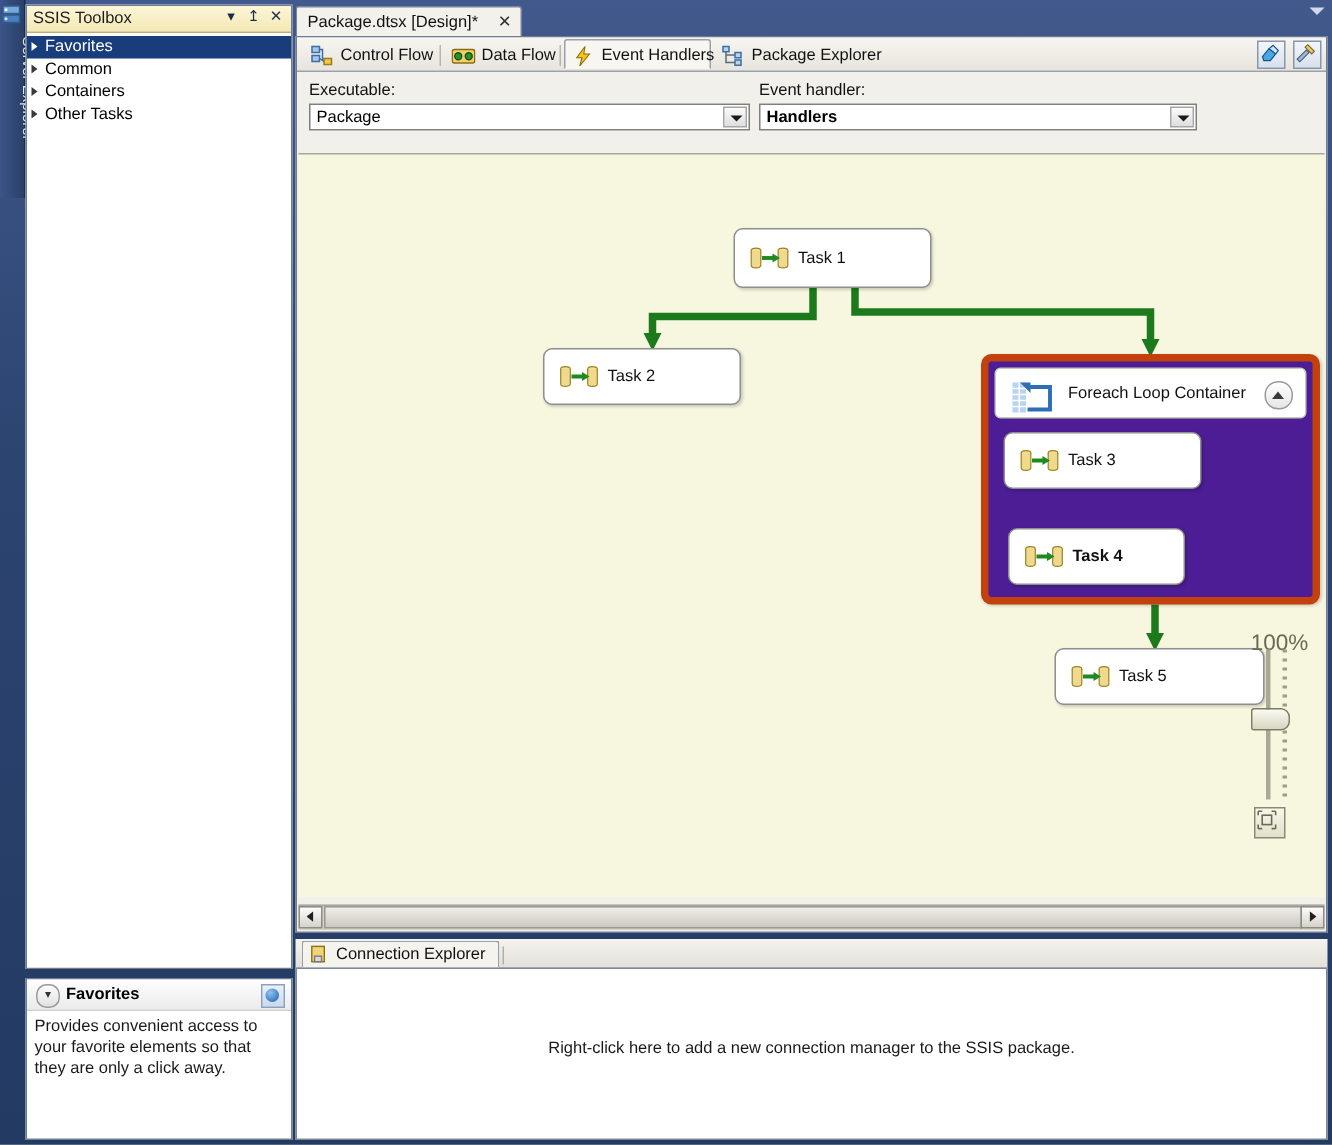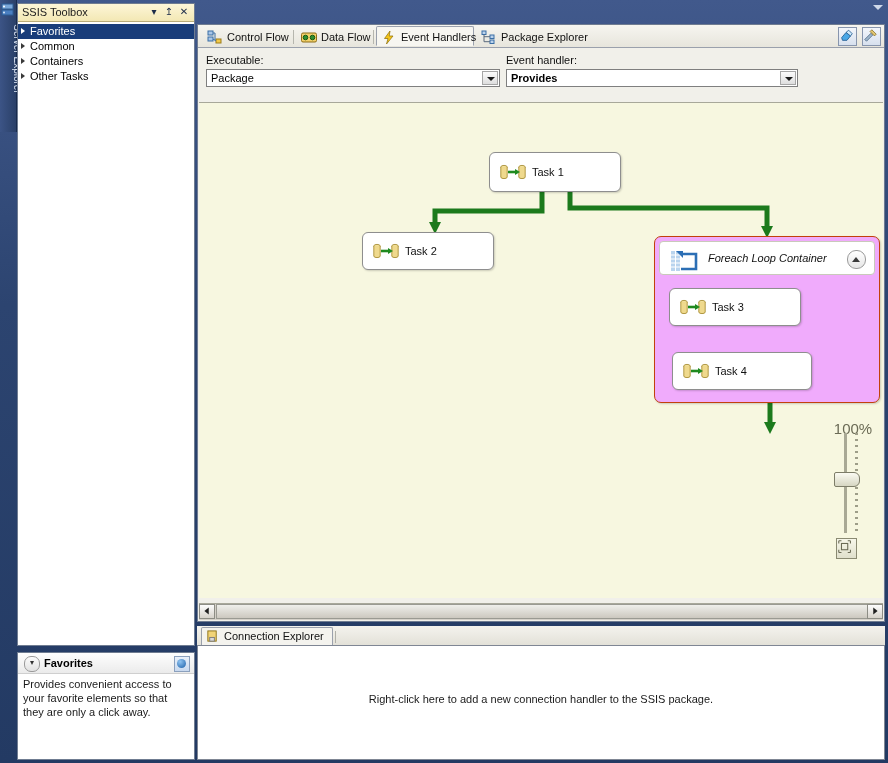--- a/index.html
+++ b/index.html
@@ -129,22 +129,22 @@
   #canvas-hscroll .thumb{position:absolute;left:17px;top:0;width:652px;height:15px;
      background:linear-gradient(to bottom,#efefeb,#ccc8bf);border:1px solid #9a9a92;box-sizing:border-box;}
 
   
   .node{position:absolute;background:#ffffff;border:1px solid #8e8e8e;border-radius:6px;
     box-shadow:1px 1px 2px rgba(0,0,0,.18);box-sizing:border-box;}
   .node .lbl{position:absolute;left:42px;top:50%;transform:translateY(-50%);font-size:11px;color:#111;white-space:nowrap;}
   .sql-icon{position:absolute;left:10px;top:50%;transform:translateY(-50%);width:26px;height:16px;}
 
   
-  #foreach-container{position:absolute;background:#f0abfc;border:1px solid #c2410c;border-radius:7px;
-     box-shadow:1px 1px 2px rgba(0,0,0,.18);box-sizing:border-box;font-style:italic;}
+  #foreach-container{position:absolute;background:#4c1d95;border:5px solid #c2410c;border-radius:7px;
+     box-shadow:1px 1px 2px rgba(0,0,0,.18);box-sizing:border-box;}
   #foreach-header{position:absolute;left:4px;top:4px;right:4px;height:34px;background:#ffffff;
      border:1px solid #c9c9bb;border-radius:4px;box-sizing:border-box;}
   #foreach-header .lbl{position:absolute;left:48px;top:10px;font-size:11px;color:#111;}
   #foreach-collapse{position:absolute;right:8px;top:8px;width:17px;height:17px;border-radius:9px;
      border:1px solid #9a9a9a;background:linear-gradient(to bottom,#ffffff,#e6e6e6);}
   #foreach-collapse .cv{position:absolute;left:4px;top:6px;width:0;height:0;
      border-bottom:5px solid #3a3a3a;border-left:4px solid transparent;border-right:4px solid transparent;}
   .fl-icon{position:absolute;left:10px;top:8px;width:30px;height:22px;}
 
   
@@ -218,20 +218,26 @@
     <div id="fav-head">
       <div id="fav-chev">▾</div>
       <div id="fav-title">Favorites</div>
       <div id="fav-help">
           <span class="g"></span>
         </div>
     </div>
     <div id="fav-body">Provides convenient access to your favorite elements so that they are only a click away.</div>
   </div>
 
+  <div id="doc-tabstrip" class="abs">
+    <div id="doc-tab">
+      <span>Package.dtsx [Design]*</span>
+      <span class="x">✕</span>
+    </div>
+  </div>
 
   <div id="designer" class="abs">
 
     <div id="view-tabs">
 
       <div class="vtab" style="left:4px;width:92px;">
         <svg class="vicon" viewBox="0 0 16 15">
           <rect x="1" y="1" width="5" height="4" fill="#a8c6e8" stroke="#3a6ea5"></rect>
           <rect x="1" y="7" width="5" height="4" fill="#a8c6e8" stroke="#3a6ea5"></rect>
           <rect x="9" y="9" width="5" height="4" fill="#f2c94c" stroke="#9c7d18"></rect>
@@ -289,21 +295,21 @@
       <span class="fld-label" style="left:8px;top:6px;">Executable:</span>
       <div class="combo" style="left:8px;top:21px;width:294px;">
         <span class="val">Package</span>
         <span class="arrow">
             <i></i>
           </span>
       </div>
 
       <span class="fld-label" style="left:308px;top:6px;">Event handler:</span>
       <div class="combo" style="left:308px;top:21px;width:292px;">
-        <span class="val bold">Provides</span>
+        <span class="val bold">Handlers</span>
         <span class="arrow">
             <i></i>
           </span>
       </div>
     </div>
     <div id="delete-button" style="top:44px;">Delete</div>
 
     <div id="canvas">
 
       <svg style="position:absolute;left:0;top:0;width:684px;height:495px;">
@@ -375,32 +381,43 @@
           <ellipse cx="4" cy="3" rx="3.2" ry="1.6" fill="#f2e09a" stroke="#9e8322" stroke-width="0.8"></ellipse>
           <path d="M0.8 3 L0.8 13 A3.2 1.6 0 0 0 7.2 13 L7.2 3" fill="#efd98d" stroke="#9e8322" stroke-width="0.8"></path>
           <ellipse cx="22" cy="3" rx="3.2" ry="1.6" fill="#f2e09a" stroke="#9e8322" stroke-width="0.8"></ellipse>
           <path d="M18.8 3 L18.8 13 A3.2 1.6 0 0 0 25.2 13 L25.2 3" fill="#efd98d" stroke="#9e8322" stroke-width="0.8"></path>
           <path d="M8 8 L17 8" stroke="#1f8a1f" stroke-width="2.6"></path>
           <polygon points="20,8 15,5 15,11" fill="#1f8a1f"></polygon>
         </svg>
         <span class="lbl">Task 3</span>
       </div>
 
-      <div class="node" style="left:473px;top:249px;width:140px;height:38px;">
+      <div class="node" style="left:473px;top:249px;width:118px;height:38px;font-weight:bold;">
         <svg class="sql-icon" viewBox="0 0 26 16">
           <ellipse cx="4" cy="3" rx="3.2" ry="1.6" fill="#f2e09a" stroke="#9e8322" stroke-width="0.8"></ellipse>
           <path d="M0.8 3 L0.8 13 A3.2 1.6 0 0 0 7.2 13 L7.2 3" fill="#efd98d" stroke="#9e8322" stroke-width="0.8"></path>
           <ellipse cx="22" cy="3" rx="3.2" ry="1.6" fill="#f2e09a" stroke="#9e8322" stroke-width="0.8"></ellipse>
           <path d="M18.8 3 L18.8 13 A3.2 1.6 0 0 0 25.2 13 L25.2 3" fill="#efd98d" stroke="#9e8322" stroke-width="0.8"></path>
           <path d="M8 8 L17 8" stroke="#1f8a1f" stroke-width="2.6"></path>
           <polygon points="20,8 15,5 15,11" fill="#1f8a1f"></polygon>
         </svg>
         <span class="lbl">Task 4</span>
       </div>
 
+      <div class="node" style="left:504px;top:329px;width:140px;height:38px;">
+        <svg class="sql-icon" viewBox="0 0 26 16">
+          <ellipse cx="4" cy="3" rx="3.2" ry="1.6" fill="#f2e09a" stroke="#9e8322" stroke-width="0.8"></ellipse>
+          <path d="M0.8 3 L0.8 13 A3.2 1.6 0 0 0 7.2 13 L7.2 3" fill="#efd98d" stroke="#9e8322" stroke-width="0.8"></path>
+          <ellipse cx="22" cy="3" rx="3.2" ry="1.6" fill="#f2e09a" stroke="#9e8322" stroke-width="0.8"></ellipse>
+          <path d="M18.8 3 L18.8 13 A3.2 1.6 0 0 0 25.2 13 L25.2 3" fill="#efd98d" stroke="#9e8322" stroke-width="0.8"></path>
+          <path d="M8 8 L17 8" stroke="#1f8a1f" stroke-width="2.6"></path>
+          <polygon points="20,8 15,5 15,11" fill="#1f8a1f"></polygon>
+        </svg>
+        <span class="lbl">Task 5</span>
+      </div>
 
       <div id="zoom-widget">
         <div id="zoom-pct">100%</div>
         <div id="zoom-track"></div>
         <div id="zoom-ticks">
           <i style="top:0px"></i>
             <i style="top:6px"></i>
             <i style="top:12px"></i>
             <i style="top:18px"></i>
           <i style="top:24px"></i>
@@ -447,17 +464,17 @@
       <div id="cm-tab">
         <svg style="position:absolute;left:4px;top:2px;" viewBox="0 0 14 14" width="13" height="13">
           <rect x="2" y="1" width="9" height="11" fill="#f2d477" stroke="#8d7013"></rect>
           <rect x="4" y="8" width="5" height="4" fill="#d9d9d9" stroke="#7a7a7a"></rect>
         </svg>
         <span>Connection Explorer</span>
         <span class="sep"></span>
       </div>
     </div>
     <div id="cm-body">
-      <div id="cm-msg">Right-click here to add a new connection handler to the SSIS package.</div>
+      <div id="cm-msg">Right-click here to add a new connection manager to the SSIS package.</div>
     </div>
   </div>
 
 </div>
 
 </body></html>

